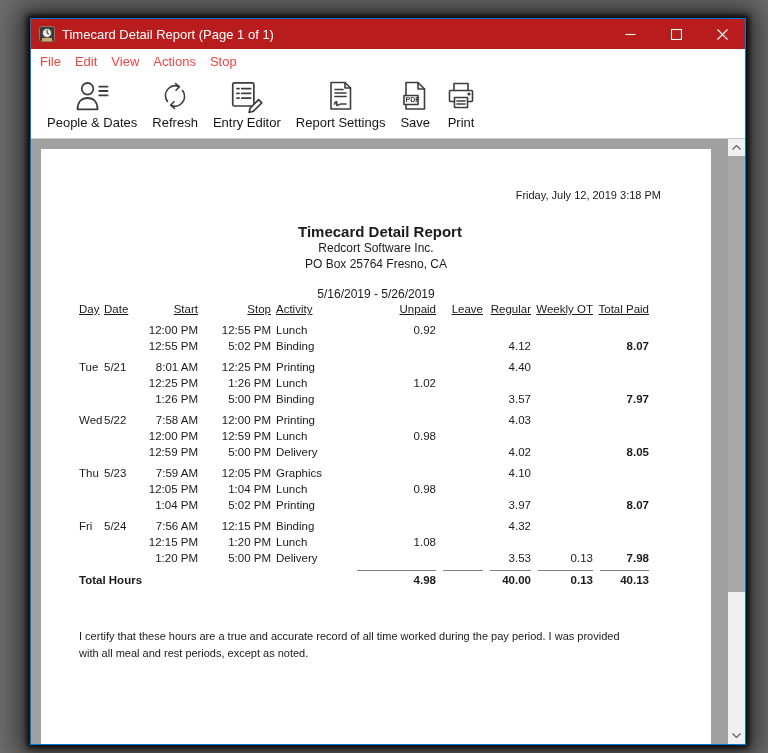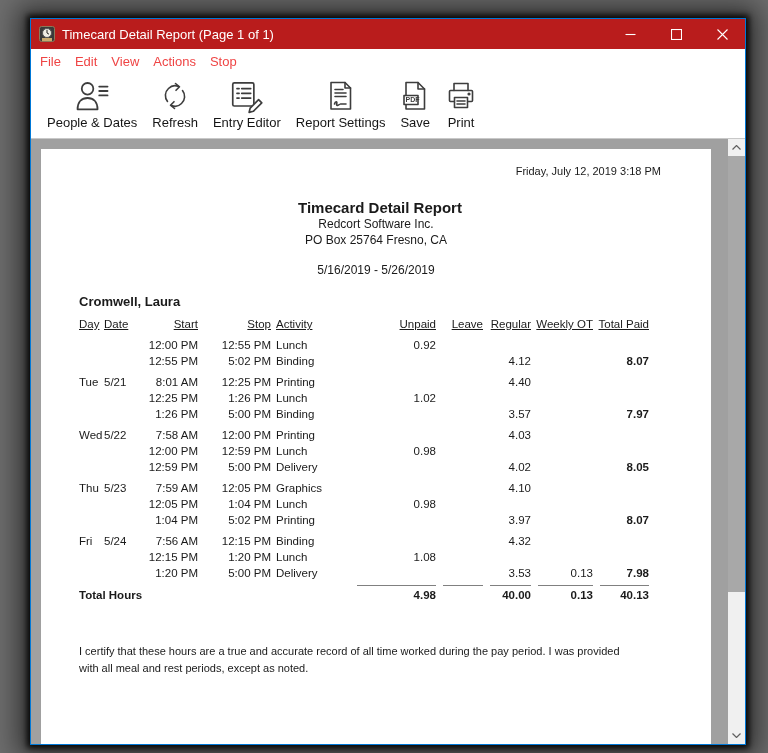--- a/index.html
+++ b/index.html
@@ -21,21 +21,21 @@
   
   .toolbar{height:66px;flex:0 0 66px;background:#fff;border-bottom:1px solid #c8c8c8;
     box-sizing:border-box;display:flex;align-items:flex-start;padding:5px 0 0 16px;gap:15px;}
   .tool{display:flex;flex-direction:column;align-items:center;font-size:13px;color:#151515;}
   .tool svg{height:36px;margin-bottom:1px;stroke:#3d3d3d;fill:none;
     stroke-width:1.6;stroke-linecap:round;stroke-linejoin:round;}
   
   .viewer{flex:1;background:#a0a0a0;position:relative;overflow:hidden;}
   .page{position:absolute;left:10px;top:10px;width:670px;bottom:0;background:#fff;
     color:#1a1a1a;}
-  .report-datetime{text-align:right;font-size:11px;margin:16px 50px 0 0;}
+  .report-datetime{text-align:right;font-size:11px;margin:40px 50px 0 0;}
   .report-title{text-align:center;font-size:15px;font-weight:bold;margin-top:22px;margin-left:8px;}
   .report-company,.report-address{text-align:center;font-size:12px;line-height:16px;}
   .report-range{text-align:center;font-size:12px;margin-top:15px;}
   .employee-name{font-size:13px;font-weight:bold;margin:17px 0 7px 38px;}
   table.tc{border-collapse:collapse;table-layout:fixed;width:570px;margin-left:38px;
     font-size:11.5px;}
   table.tc td,table.tc th{padding:0;line-height:16px;white-space:nowrap;overflow:visible;}
   table.tc th{font-weight:normal;text-decoration:underline;text-align:left;padding-bottom:5px;}
   table.tc th.num,table.tc td.num{text-align:right;}
   table.tc .c-activity,table.tc th.h-activity{padding-left:5px;}
@@ -148,21 +148,20 @@
     </div>
   </div>
 
   <div class="viewer">
     <div class="page">
       <div class="report-datetime">Friday, July 12, 2019  3:18 PM</div>
       <div class="report-title">Timecard Detail Report</div>
       <div class="report-company">Redcort Software Inc.</div>
       <div class="report-address">PO Box 25764  Fresno, CA</div>
       <div class="report-range">5/16/2019 - 5/26/2019</div>
-      <div class="employee-name">Cromwell, Laura</div>
 
       <table class="tc">
         <colgroup>
           <col style="width:25px">
             <col style="width:30px">
             <col style="width:64px">
           <col style="width:73px">
             <col style="width:79px">
             <col style="width:86px">
           <col style="width:47px">

